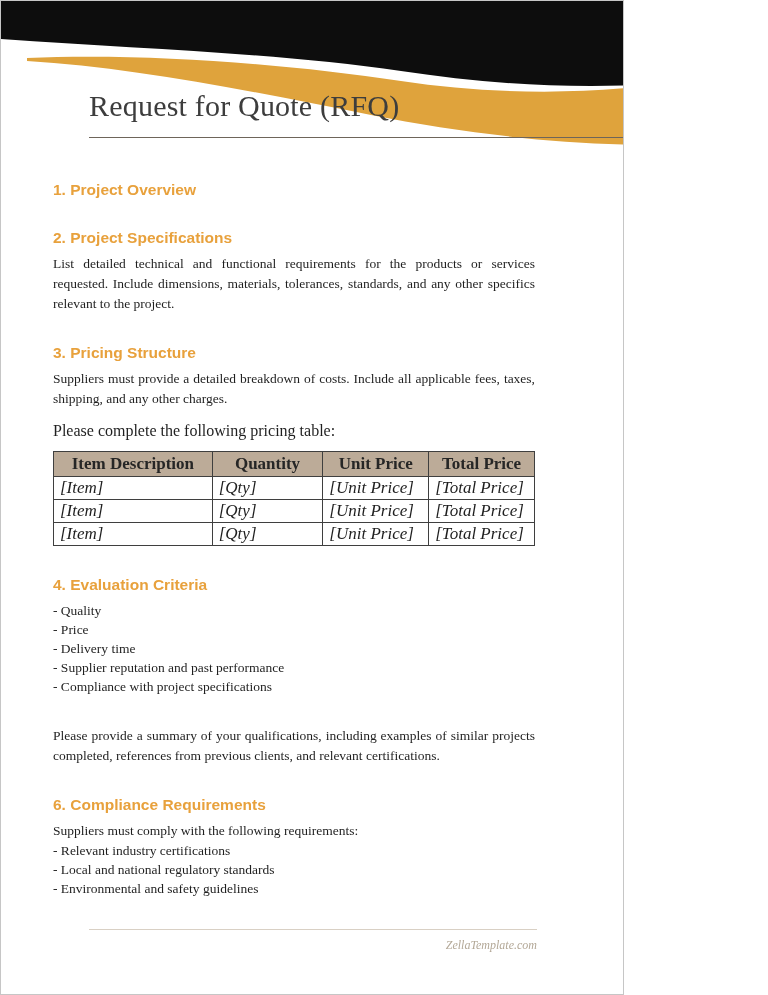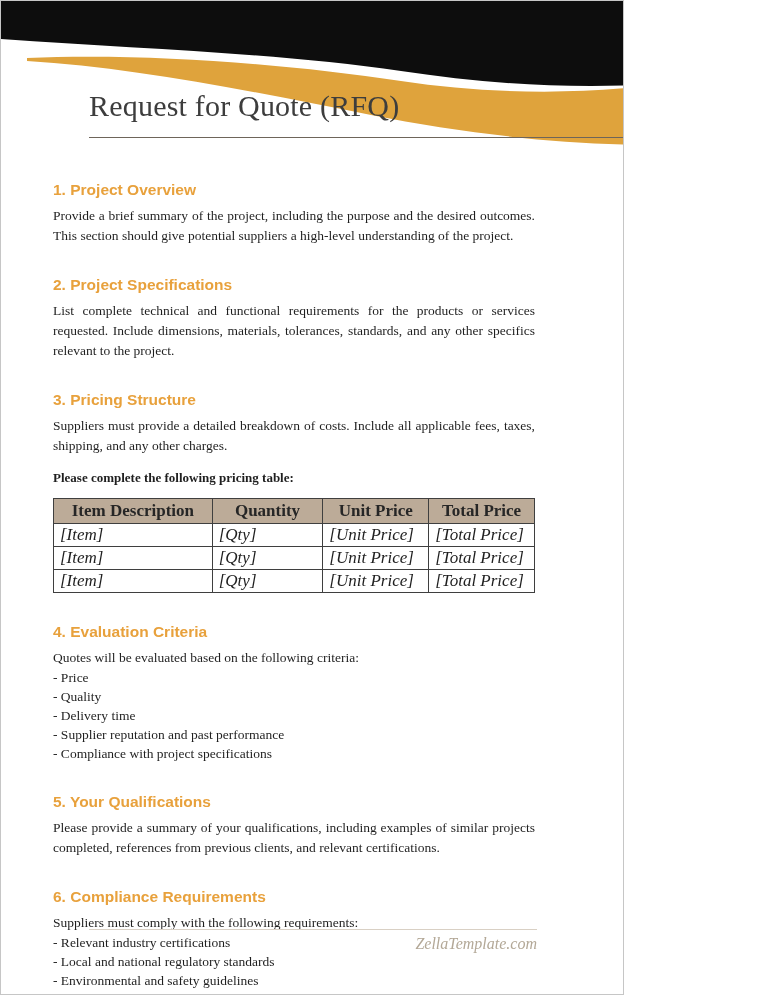--- a/index.html
+++ b/index.html
@@ -47,21 +47,21 @@
     font-weight: 700;
     font-size: 15.5px;
     color: #e8a13c;
   }
   .section-body {
     margin: 0;
     font-size: 13.5px;
     line-height: 20px;
     text-align: justify;
   }
-  .section-note { margin: 12px 0 0 0; font-size: 13px; line-height: 20px; font-weight: bold; }
+  .section-note { margin: 12px 0 0 0; font-size: 16px; line-height: 20px; }
   .bullet-line { font-size: 13.5px; line-height: 19px; }
   
   table.pricing {
     width: 100%;
     margin-top: 10px;
     border-collapse: collapse;
     font-size: 17px;
   }
   table.pricing th, table.pricing td { border: 1px solid #3f3f3f; }
   table.pricing th {
@@ -79,21 +79,21 @@
     left: 88px;
     right: 86px;
     top: 928px;
     border-top: 1px solid #d9d0c4;
     text-align: right;
     padding-top: 5px;
   }
   .footer-credit {
     font-family: "Liberation Serif", serif;
     font-style: italic;
-    font-size: 16px;
+    font-size: 12px;
     color: #b3a897;
   }
 </style>
 </head>
 <body>
 
 <div class="page">
 
   <div class="header">
     <svg width="768" height="150" viewBox="0 0 768 150" aria-hidden="true">
@@ -101,26 +101,25 @@
       <path d="M26,57 C140,52 280,62 400,80 C520,98 650,94 768,62 L768,138 C640,152 500,140 370,114 C250,90 130,66 26,60 Z" fill="#dfa33c"></path>
     </svg>
     <h1 class="page-title">Request for Quote (RFQ)</h1>
     <div class="title-rule"></div>
   </div>
 
   <div class="content">
 
     <div class="section">
       <h2 class="section-heading">1. Project Overview</h2>
-      <p class="section-body">Provide a brief summary of the project, including the purpose and the desired outcomes. This section should give potential suppliers a high-level understanding of the project.</p>
     </div>
 
     <div class="section">
       <h2 class="section-heading">2. Project Specifications</h2>
-      <p class="section-body">List complete technical and functional requirements for the products or services requested. Include dimensions, materials, tolerances, standards, and any other specifics relevant to the project.</p>
+      <p class="section-body">List detailed technical and functional requirements for the products or services requested. Include dimensions, materials, tolerances, standards, and any other specifics relevant to the project.</p>
     </div>
 
     <div class="section">
       <h2 class="section-heading">3. Pricing Structure</h2>
       <p class="section-body">Suppliers must provide a detailed breakdown of costs. Include all applicable fees, taxes, shipping, and any other charges.</p>
       <p class="section-note">Please complete the following pricing table:</p>
 
       <table class="pricing">
         <colgroup>
             <col class="c1">
@@ -154,30 +153,28 @@
             <td>[Qty]</td>
             <td>[Unit Price]</td>
             <td>[Total Price]</td>
           </tr>
         </tbody>
       </table>
     </div>
 
     <div class="section">
       <h2 class="section-heading">4. Evaluation Criteria</h2>
-      <p class="section-body">Quotes will be evaluated based on the following criteria:</p>
+      <div class="bullet-line">- Quality</div>
       <div class="bullet-line">- Price</div>
-      <div class="bullet-line">- Quality</div>
       <div class="bullet-line">- Delivery time</div>
       <div class="bullet-line">- Supplier reputation and past performance</div>
       <div class="bullet-line">- Compliance with project specifications</div>
     </div>
 
     <div class="section">
-      <h2 class="section-heading">5. Your Qualifications</h2>
       <p class="section-body">Please provide a summary of your qualifications, including examples of similar projects completed, references from previous clients, and relevant certifications.</p>
     </div>
 
     <div class="section">
       <h2 class="section-heading">6. Compliance Requirements</h2>
       <p class="section-body">Suppliers must comply with the following requirements:</p>
       <div class="bullet-line">- Relevant industry certifications</div>
       <div class="bullet-line">- Local and national regulatory standards</div>
       <div class="bullet-line">- Environmental and safety guidelines</div>
     </div>

